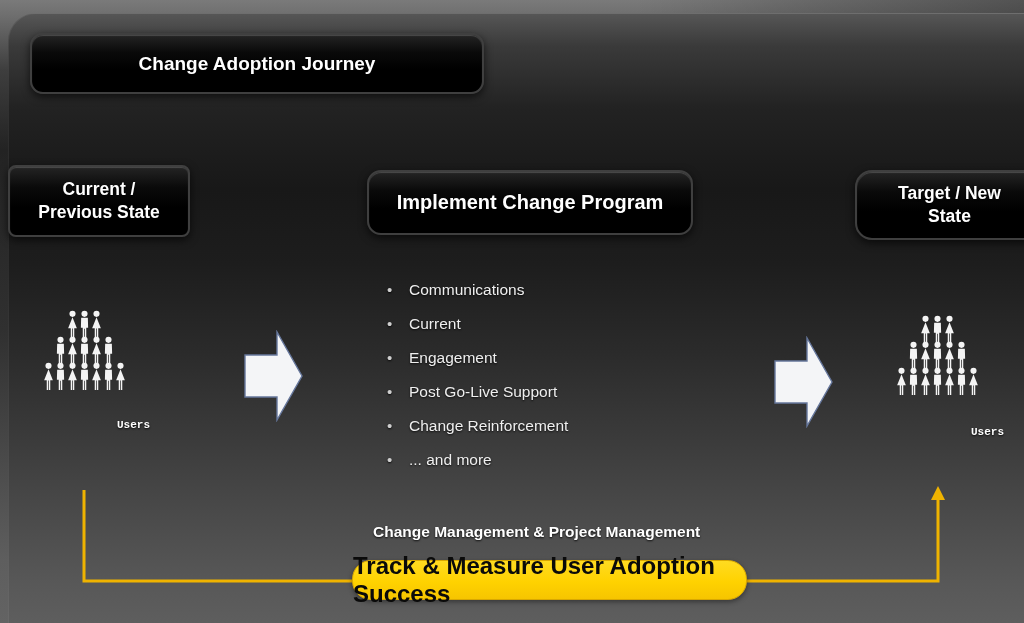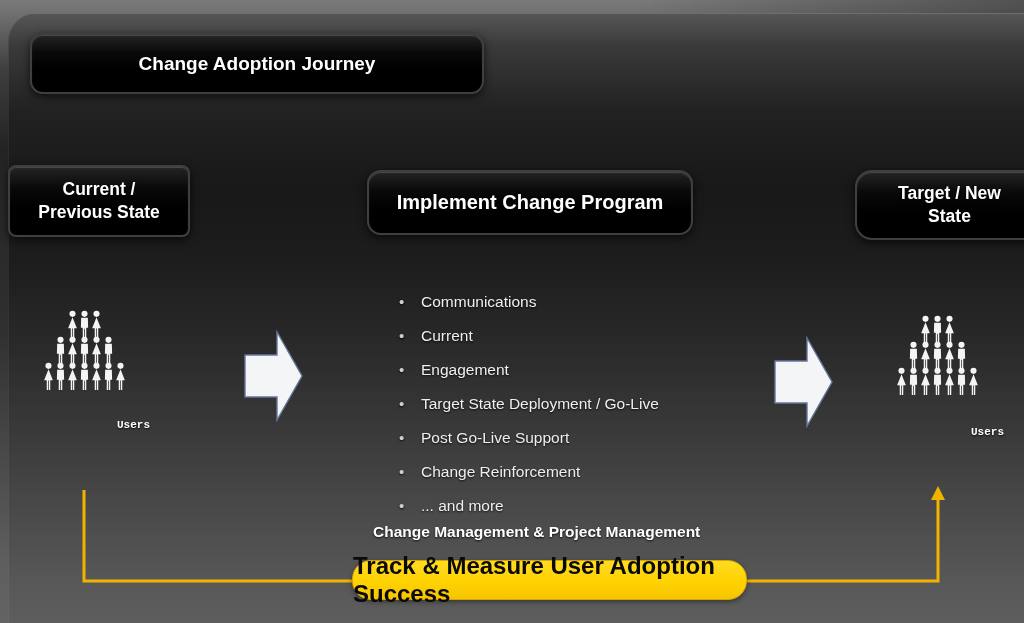--- a/index.html
+++ b/index.html
@@ -24,21 +24,21 @@
     color:#fff;font-weight:bold;text-align:center;
     text-shadow:0 1px 2px rgba(0,0,0,0.9);
   }
   .title-box{left:30px;top:33px;width:450px;height:57px;border-radius:13px;font-size:19px;}
   .current-box{left:8px;top:165px;width:178px;height:68px;border-radius:8px;font-size:17.5px;line-height:1.3;white-space:pre-line;}
   .implement-box{left:367px;top:170px;width:322px;height:61px;border-radius:14px;font-size:20px;}
   .target-box{left:855px;top:170px;width:185px;height:66px;border-radius:17px;font-size:17.5px;line-height:1.3;white-space:pre-line;}
   .bullet-list{
     position:absolute;left:381px;top:276px;width:330px;
     display:flex;flex-direction:column;gap:14px;
-    list-style:none;margin:16px;padding:0;
+    list-style:none;margin:4px;padding:0;
   }
   .bullet-list li{
     position:relative;height:20px;line-height:20px;
     padding-left:24px;color:#efefef;font-size:15.5px;
     text-shadow:0 1px 2px rgba(0,0,0,0.8);
   }
   .bullet-list li::before{
     content:"\2022";position:absolute;left:2px;top:0;color:#cfcfcf;font-size:15px;
   }
   .cm-footer{
@@ -223,21 +223,20 @@
     <polygon points="1,25 33,25 33,2 58,46 33,90 33,67 1,67" fill="#f4f5f7" stroke="#66779c" stroke-width="1.4"></polygon>
   </svg>
   <svg class="flow-arrow flow-arrow-2" viewBox="0 0 60 92">
     <polygon points="1,25 33,25 33,2 58,46 33,90 33,67 1,67" fill="#f4f5f7" stroke="#66779c" stroke-width="1.4"></polygon>
   </svg>
 
   <ul class="bullet-list">
     <li>Communications</li>
     <li>Current</li>
     <li>Engagement</li>
-    <li>Target State Deployment / Go-Live</li>
     <li>Post Go-Live Support</li>
     <li>Change Reinforcement</li>
     <li>... and more</li>
   </ul>
 
   <div class="cm-footer">Change Management &amp; Project Management</div>
 
   <svg class="overlay" viewBox="0 0 1024 623">
     <path d="M84 490 L84 581 L938 581 L938 499" fill="none" stroke="#EFB300" stroke-width="3"></path>
     <polygon points="938,486 931,500 945,500" fill="#EFB300"></polygon>

